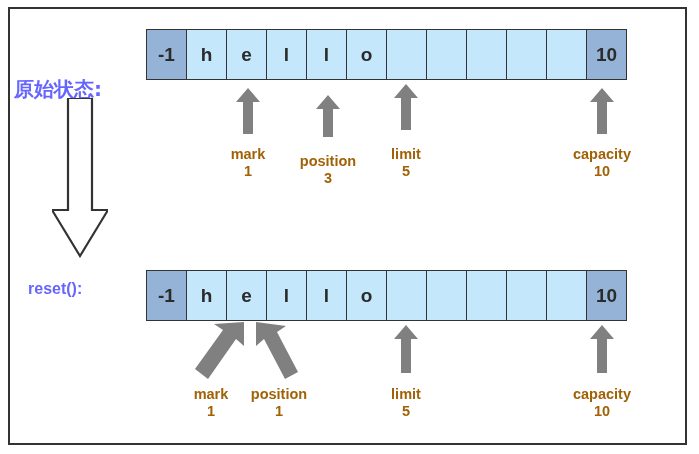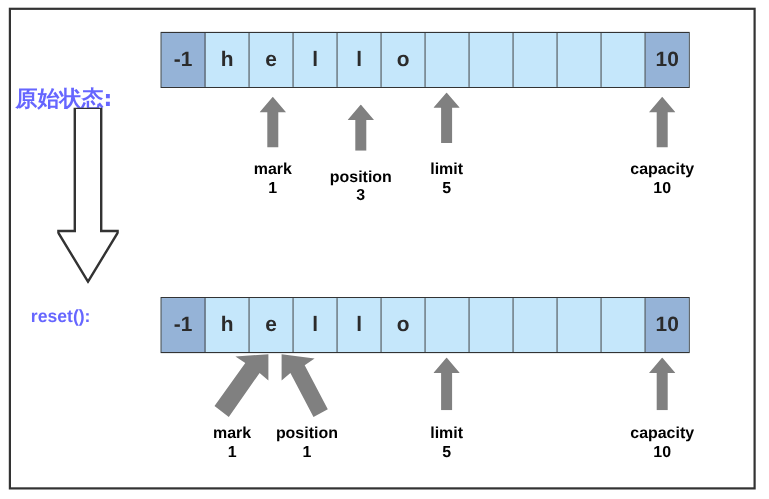--- a/index.html
+++ b/index.html
@@ -93,21 +93,21 @@
 
   
   .ptr-diag {
     position: absolute;
   }
 
   
   .caption {
     position: absolute;
     text-align: center;
-    color: #000000;
+    color: #a16207;
     font-size: 14.5px;
     font-weight: bold;
     line-height: 17px;
     white-space: nowrap;
   }
   .caption .val { display: block; }
 </style>
 </head>
 <body>
 

